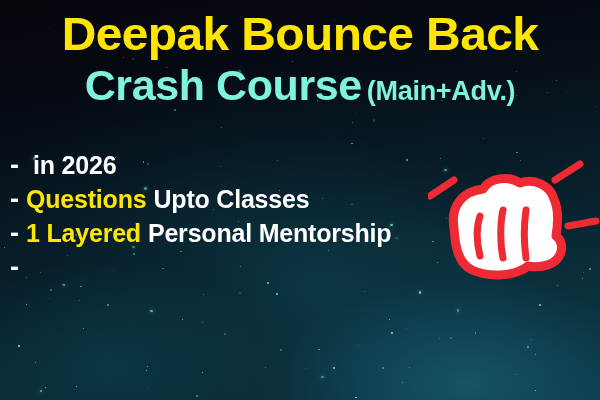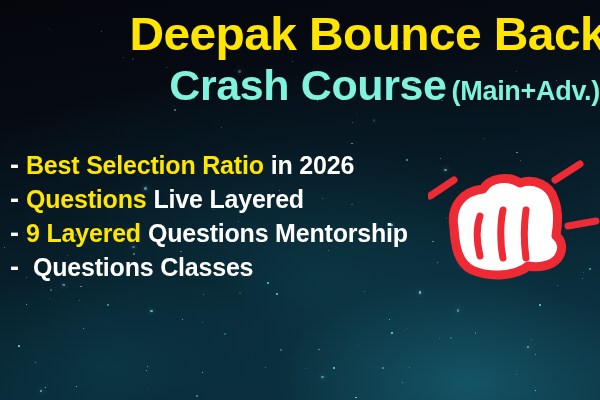--- a/index.html
+++ b/index.html
@@ -31,21 +31,21 @@
     border-radius: 50%;
     background: #7ff0e8;
   }
 
   
   .headline {
     position: absolute;
     left: 0;
     right: 0;
     top: 10px;
-    text-align: right;
+    text-align: center;
     line-height: 1;
   }
   .line-1 {
     font-size: 47px;
     font-weight: 900;
     color: #ffe500;
     letter-spacing: -0.6px;
     font-stretch: condensed;
     white-space: nowrap;
     transform: scaleX(1.02);
@@ -277,39 +277,37 @@
     <div class="line-1">Deepak Bounce Back</div>
     <div class="line-2">
       <span class="crash-course">Crash Course</span><span class="main-adv">(Main+Adv.)</span>
     </div>
   </div>
 
   <div class="bullets">
 
     <div class="bullet-row">
       <span class="dash">-</span>
-      <span class="hl">Best Selection Ratio</span>
       <span class="rest">in 2026</span>
     </div>
 
     <div class="bullet-row">
       <span class="dash">-</span>
       <span class="hl">Questions</span>
-      <span class="rest">Live Layered</span>
+      <span class="rest">Upto Classes</span>
     </div>
 
     <div class="bullet-row">
       <span class="dash">-</span>
-      <span class="hl">9 Layered</span>
-      <span class="rest">Questions Mentorship</span>
+      <span class="hl">1 Layered</span>
+      <span class="rest">Personal Mentorship</span>
     </div>
 
     <div class="bullet-row">
       <span class="dash">-</span>
-      <span class="rest">Questions Classes</span>
     </div>
 
   </div>
 
   <div class="fist">
     <svg viewBox="0 0 172 126" width="172" height="126" xmlns="http://www.w3.org/2000/svg">
 
       <g stroke="#ee2b35" stroke-width="7" stroke-linecap="round" fill="none">
         <line x1="2" y1="38" x2="26" y2="22"></line>
         <line x1="127" y1="22" x2="152" y2="6"></line>

